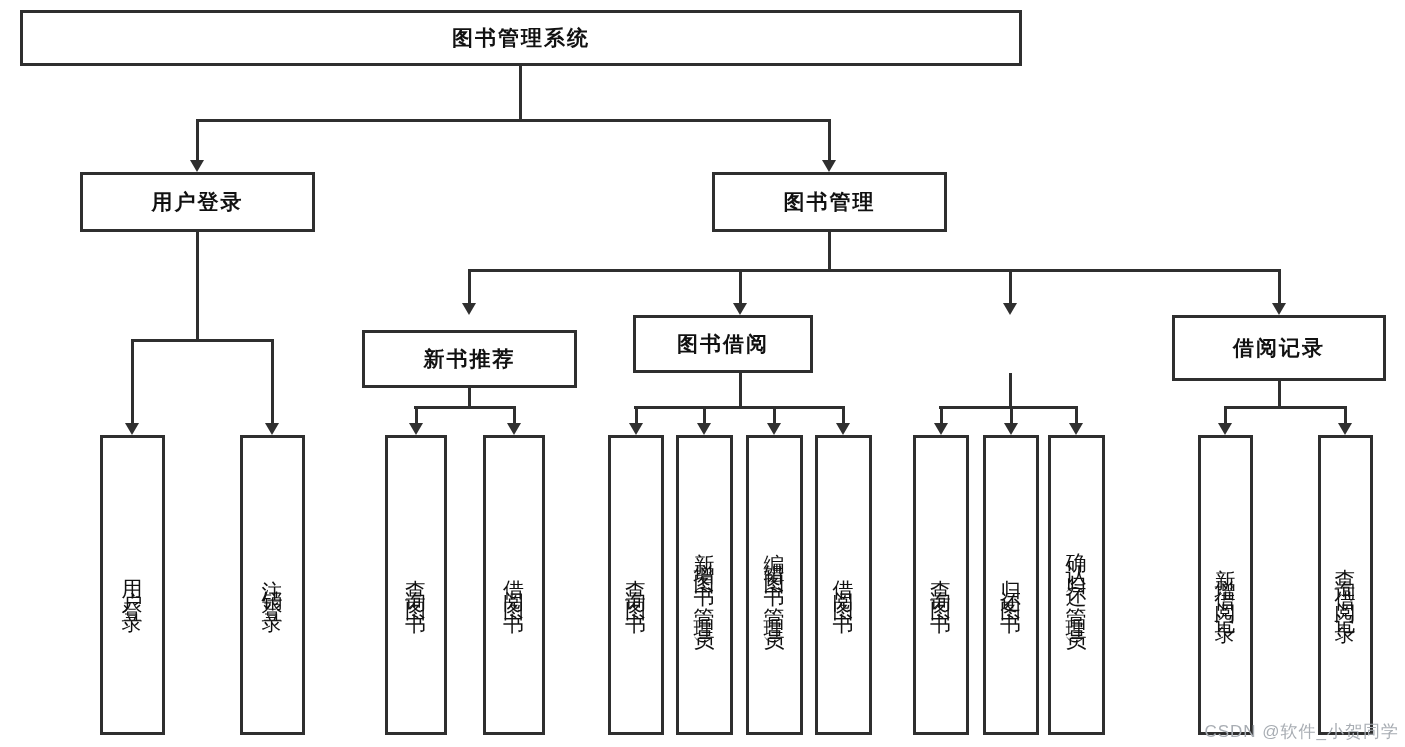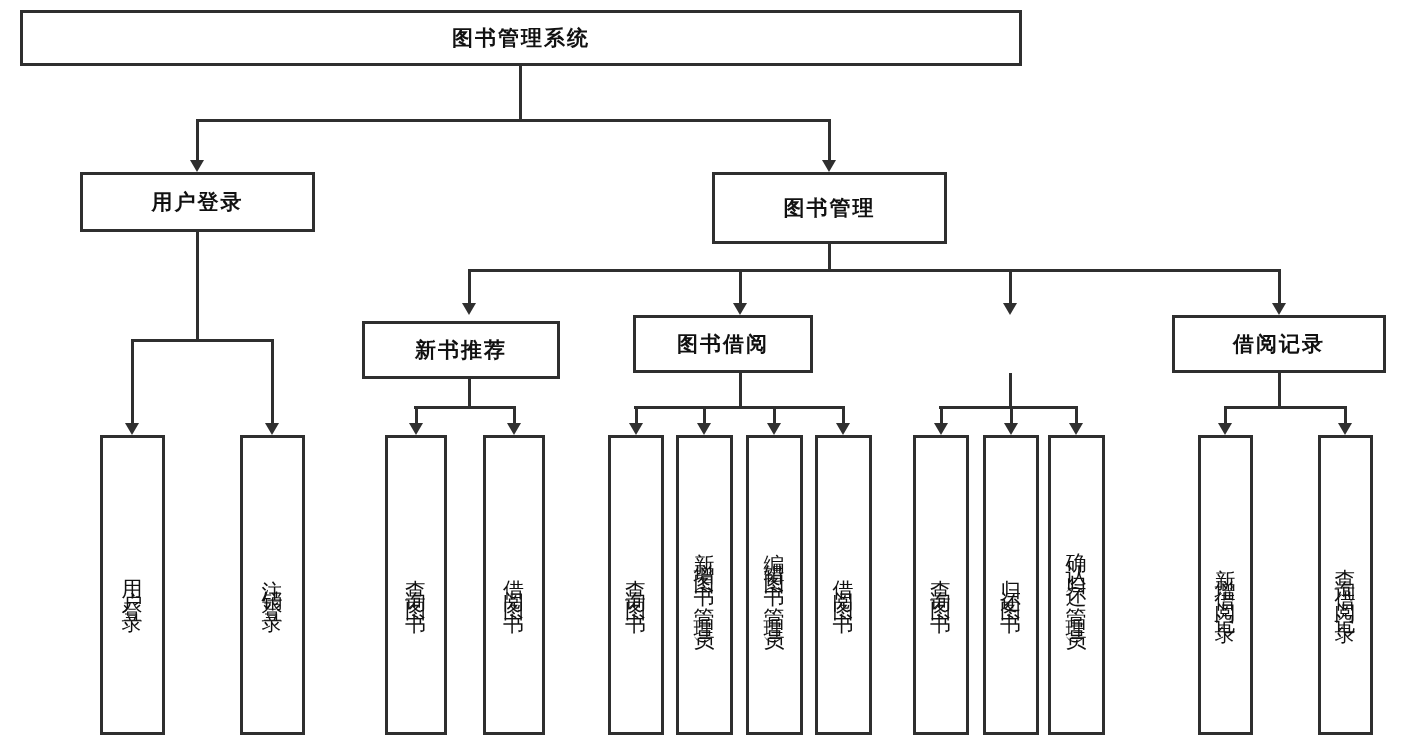--- a/index.html
+++ b/index.html
@@ -102,37 +102,38 @@
       <div class="arrow" style="left: 934px; top: 423px;"></div>
       <div class="arrow" style="left: 1004px; top: 423px;"></div>
       <div class="arrow" style="left: 1069px; top: 423px;"></div>
       <div class="arrow" style="left: 1218px; top: 423px;"></div>
       <div class="arrow" style="left: 1338px; top: 423px;"></div>
     </div>
 
   <div class="box h" style="left:20px;top:10px;width:1002px;height:56px">图书管理系统</div>
 
   <div class="box h" style="left:80px;top:172px;width:235px;height:60px">用户登录</div>
-  <div class="box h" style="left:712px;top:172px;width:235px;height:72px">图书管理</div>
+  <div class="box h" style="left:712px;top:172px;width:235px;height:60px">图书管理</div>
 
-  <div class="box h" style="left:362px;top:321px;width:198px;height:58px">新书推荐</div>
+  <div class="box h" style="left:362px;top:330px;width:215px;height:58px">新书推荐</div>
   <div class="box h" style="left:633px;top:315px;width:180px;height:58px">图书借阅</div>
-  <div class="box h" style="left:1172px;top:315px;width:214px;height:58px">借阅记录</div>
+  <div class="box h" style="left:1172px;top:315px;width:214px;height:66px">借阅记录</div>
 
   <div class="box v" style="left:100px;top:435px;width:65px;height:300px">用户登录</div>
   <div class="box v" style="left:240px;top:435px;width:65px;height:300px">注销登录</div>
 
   <div class="box v" style="left:385px;top:435px;width:62px;height:300px">查询图书</div>
   <div class="box v" style="left:483px;top:435px;width:62px;height:300px">借阅图书</div>
 
   <div class="box v" style="left:608px;top:435px;width:56px;height:300px">查询图书</div>
   <div class="box v" style="left:676px;top:435px;width:57px;height:300px">新增图书（管理员）</div>
   <div class="box v" style="left:746px;top:435px;width:57px;height:300px">编辑图书（管理员）</div>
   <div class="box v" style="left:815px;top:435px;width:57px;height:300px">借阅图书</div>
 
   <div class="box v" style="left:913px;top:435px;width:56px;height:300px">查询图书</div>
   <div class="box v" style="left:983px;top:435px;width:56px;height:300px">归还图书</div>
   <div class="box v" style="left:1048px;top:435px;width:57px;height:300px">确认归还（管理员）</div>
 
   <div class="box v" style="left:1198px;top:435px;width:55px;height:300px">新增借阅记录</div>
   <div class="box v" style="left:1318px;top:435px;width:55px;height:300px">查询借阅记录</div>
 
+  <div class="watermark">CSDN @软件_小贺同学</div>
 </div>
 
 </body></html>

